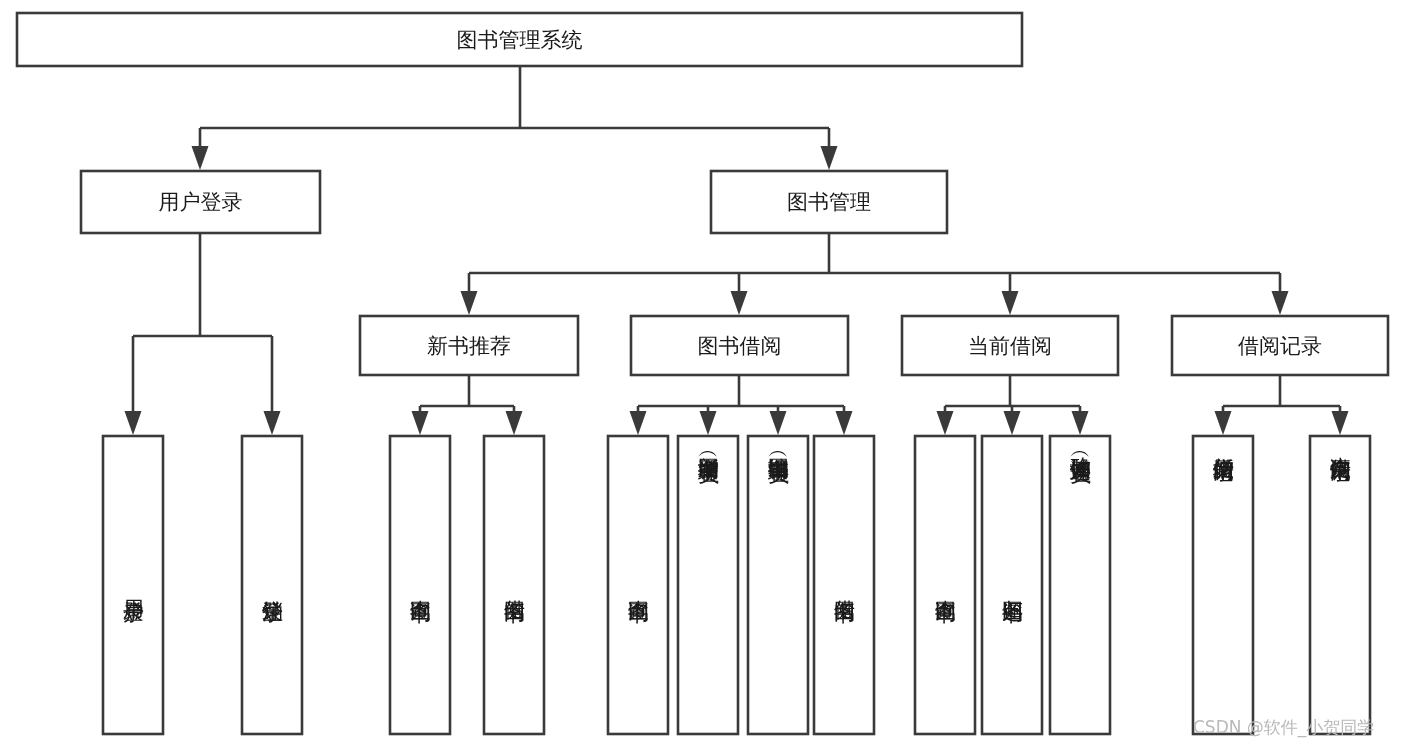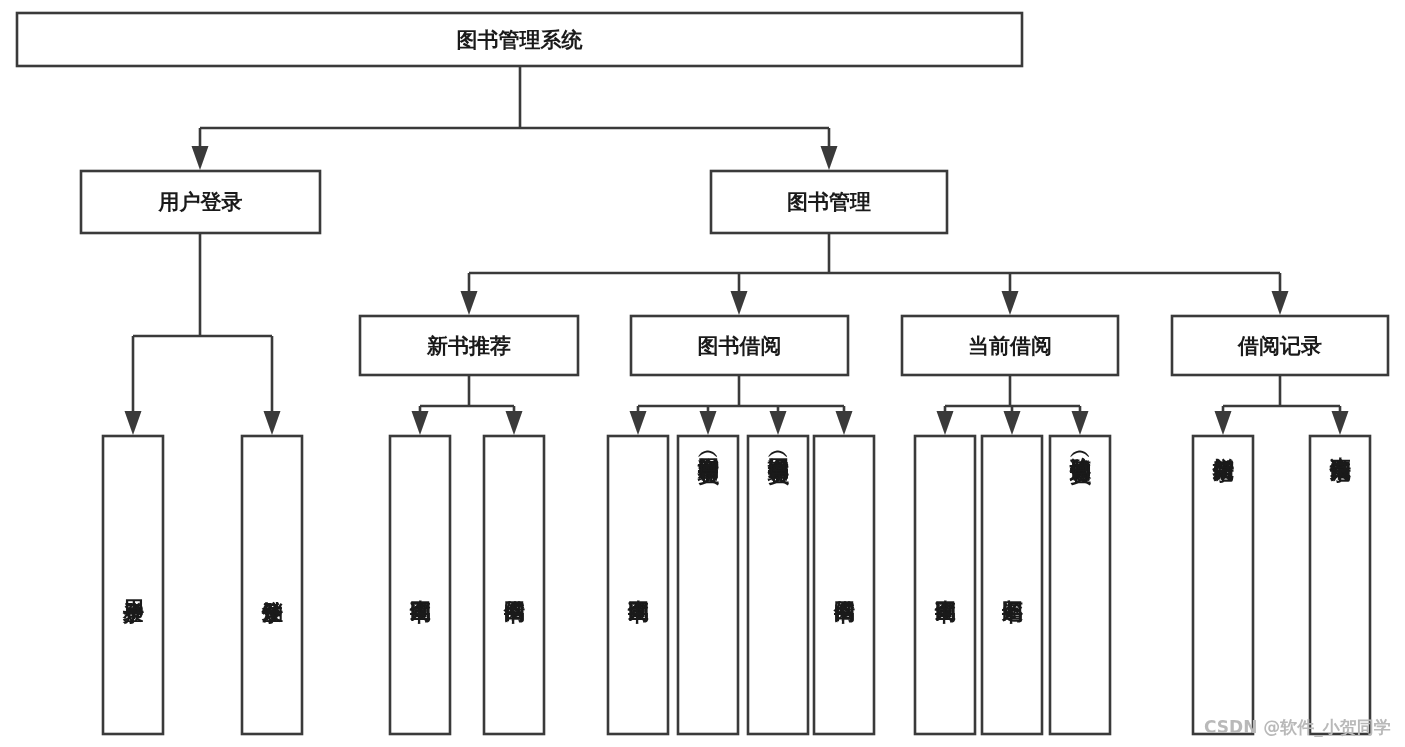--- a/index.html
+++ b/index.html
@@ -10,21 +10,20 @@
   }
   body {
     font-family: "DejaVu Sans", "Liberation Sans", sans-serif;
   }
   #diagram-root {
     position: relative;
     width: 1405px;
     height: 747px;
     background: #ffffff;
     overflow: hidden;
-    font-weight: bold;
   }
   svg.canvas {
     position: absolute;
     left: 0;
     top: 0;
     width: 1405px;
     height: 747px;
     display: block;
   }
   .node-box {
@@ -69,21 +68,20 @@
     text-align: center;
   }
   .watermark {
     position: absolute;
     font-family: "DejaVu Sans", "Liberation Sans", sans-serif;
     font-size: 17px;
     color: #b9b9b9;
     white-space: pre;
     pointer-events: none;
     user-select: none;
-    padding-left: 11px;
   }
 </style>
 </head>
 <body>
 
 <div id="diagram-root">
   <svg class="canvas" viewBox="0 0 1405 747">
     <g id="edges-layer">
         <g>
           <path class="edge-line" d="M 520 66 L 520 128"></path>

